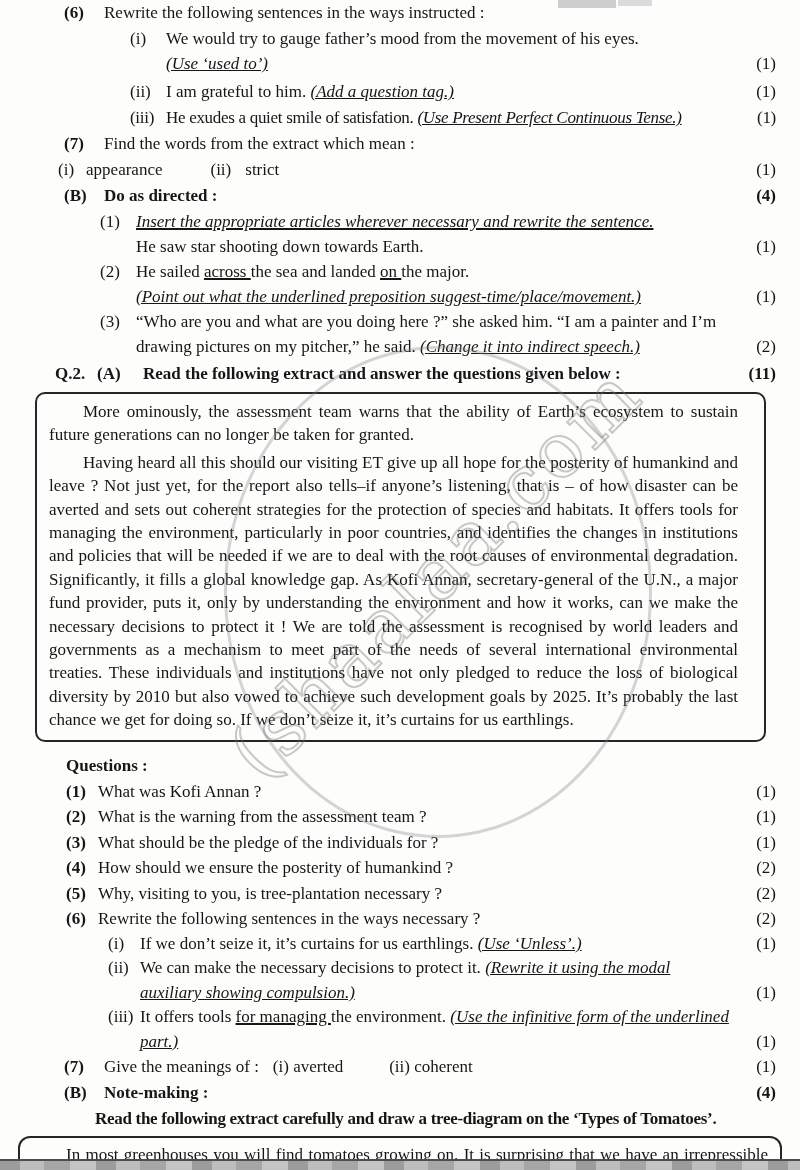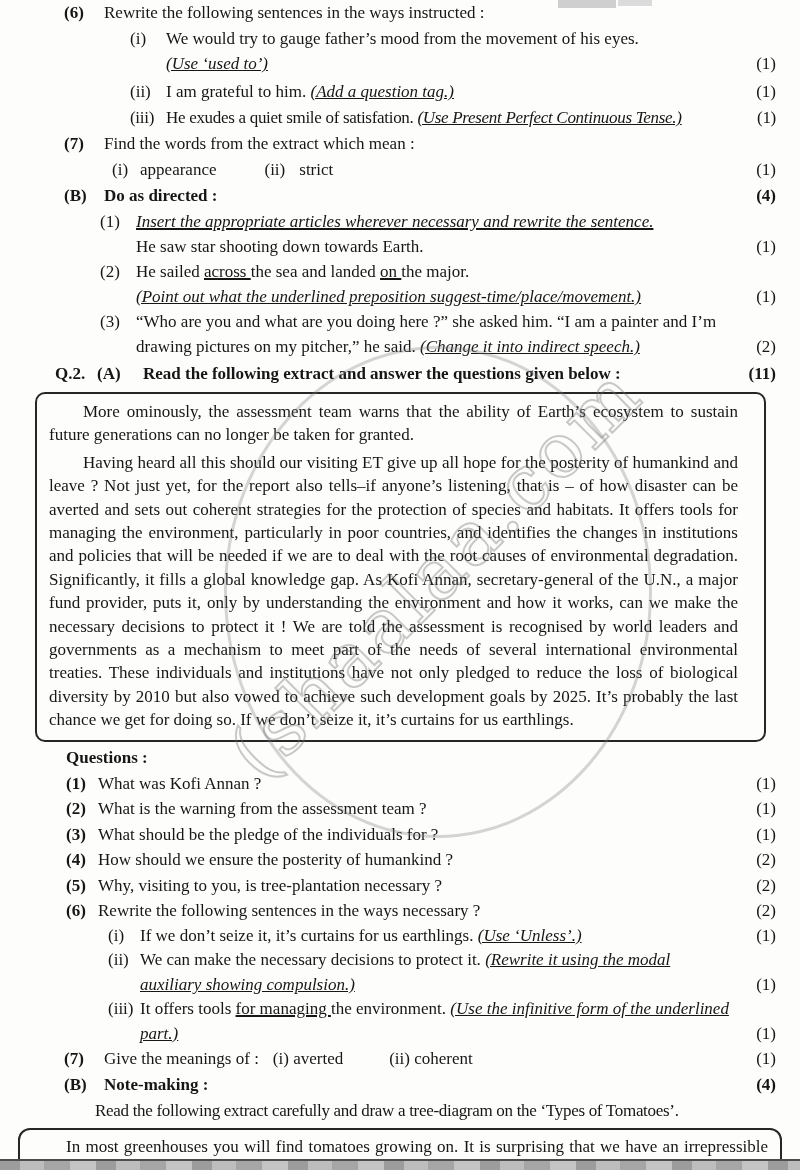--- a/index.html
+++ b/index.html
@@ -27,39 +27,39 @@
   .n2{flex:0 0 36px;}
   .lvlB{padding-left:100px;}
   .nB{flex:0 0 36px;}
   .q2row{padding-left:55px;font-weight:bold;}
   .q2label{flex:0 0 42px;}
   .q2part{flex:0 0 46px;}
   .qrow{padding-left:66px;line-height:25.5px;}
   .nq{flex:0 0 32px;font-weight:bold;}
   .lvl2b{padding-left:108px;line-height:24.5px;}
   .n2b{flex:0 0 32px;}
-  .subpair{padding-left:112px;}
+  .subpair{padding-left:58px;}
   .sp1{margin-right:12px;}
   .sp2{margin-right:48px;}
   .sp3{margin-right:14px;}
   .gap1{margin-left:14px;}
   .gap2{margin-left:46px;}
   
   .extract-box{
     margin:5px 34px 0 35px;border:2px solid #262626;border-radius:10px;
     padding:6px 26px 8px 12px;line-height:23.4px;text-align:justify;
   }
   .extract-box p{margin:0 0 4px 0;text-indent:34px;}
   .extract-box p:last-child{margin-bottom:0;}
   .extract2-box{
     margin:4px 18px 0 18px;border:2px solid #262626;border-radius:12px;
     padding:4px 12px 6px 12px;line-height:25.5px;text-align:justify;text-indent:34px;
   }
-  .questions-label{padding-left:66px;font-weight:bold;line-height:26px;margin-top:3px;}
-  .read-line{padding-left:95px;padding-right:12px;font-weight:normal;line-height:26px;letter-spacing:-0.3px;}
+  .questions-label{padding-left:66px;font-weight:bold;line-height:26px;margin-top:11px;}
+  .read-line{padding-left:95px;padding-right:12px;font-weight:bold;line-height:26px;letter-spacing:-0.3px;}
   .mt2{margin-top:2px;}
   
   .top-smudge{position:absolute;left:558px;top:0;width:58px;height:8px;background:#cfcfcf;z-index:0;}
   .top-smudge2{position:absolute;left:618px;top:0;width:34px;height:6px;background:#dbdbdb;z-index:0;}
   .bottom-band{
     position:absolute;left:0;bottom:0;width:800px;height:9px;z-index:2;
     border-top:2px solid #4d4d4d;
     background:repeating-linear-gradient(90deg,#9c9c9c 0 20px,#bdbdbd 20px 44px,#a6a6a6 44px 70px,#c4c4c4 70px 96px);
   }
   

